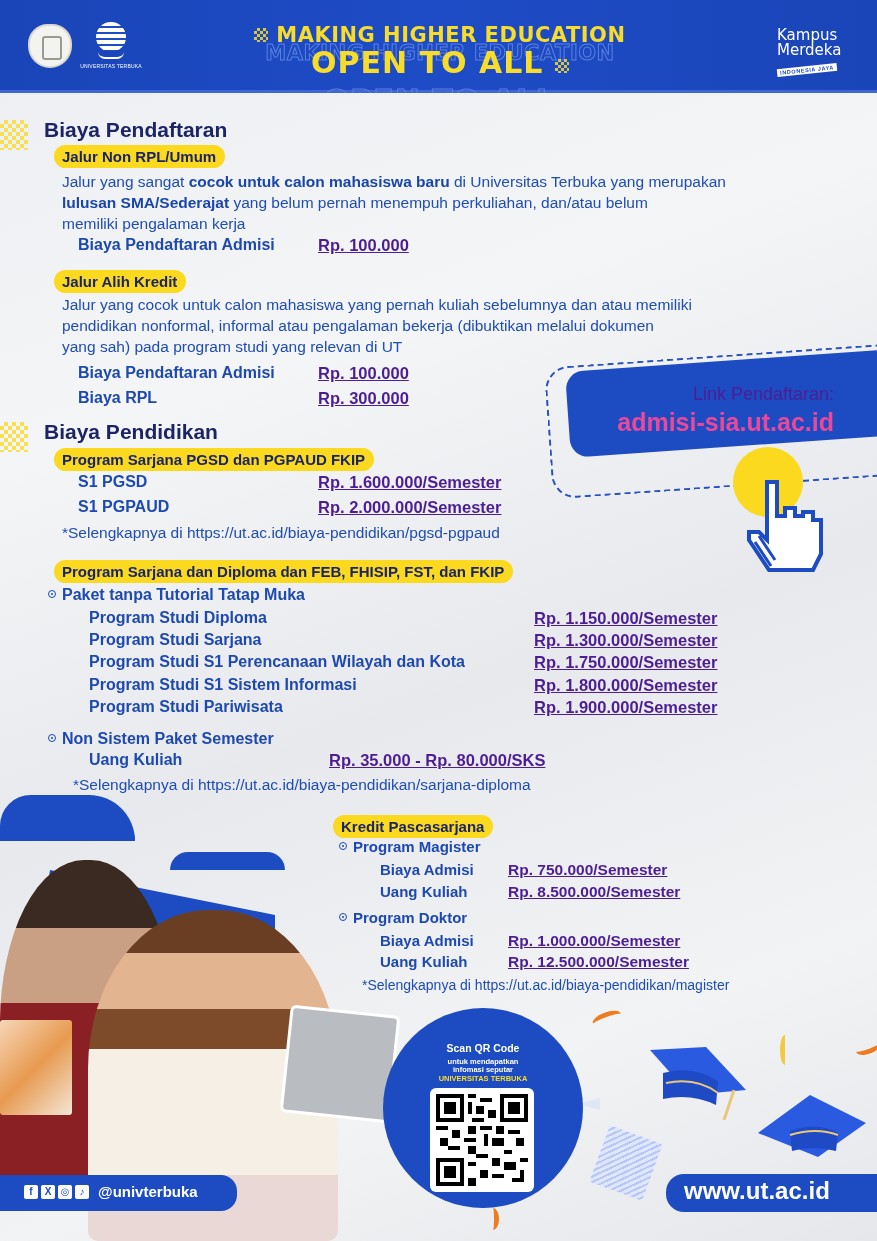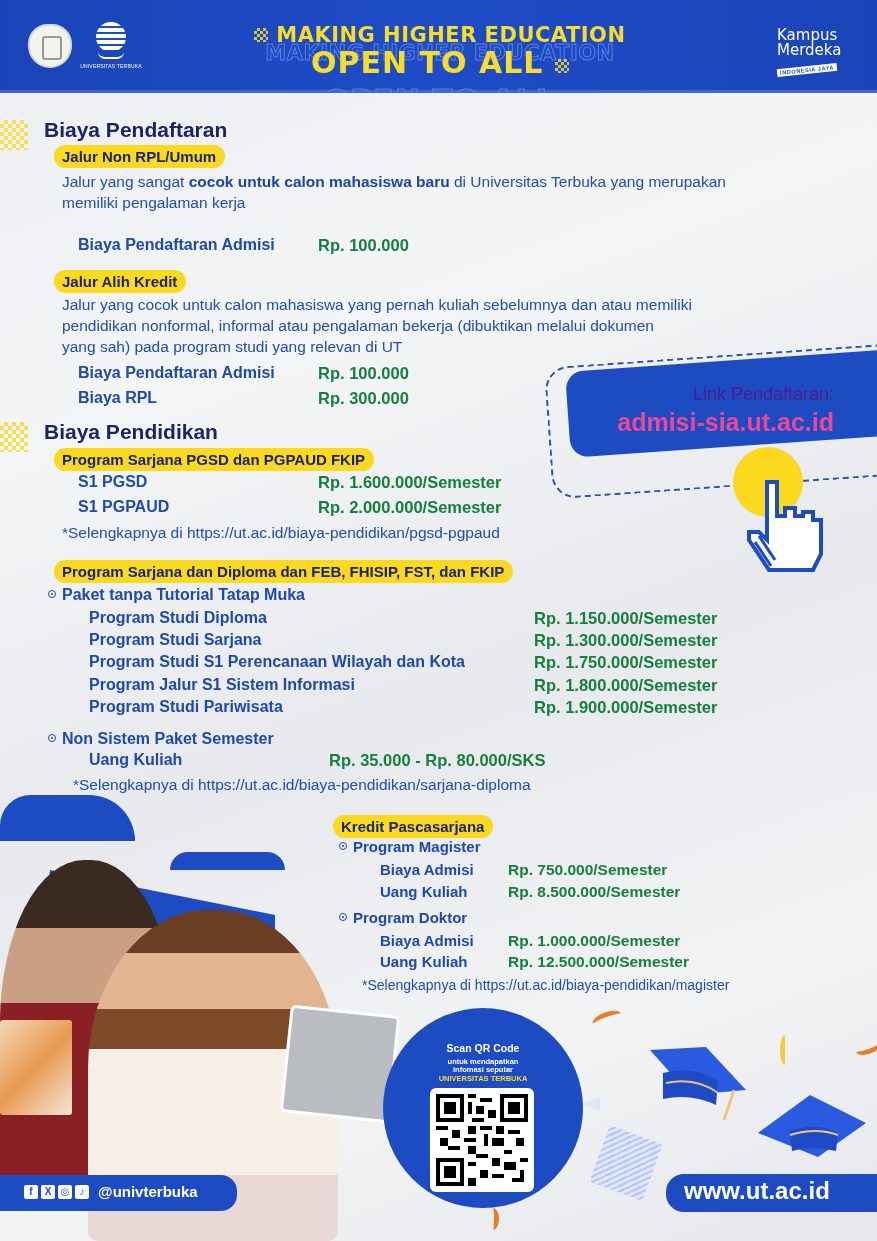--- a/index.html
+++ b/index.html
@@ -81,21 +81,21 @@
       linear-gradient(45deg, #f7dc2a 25%, transparent 25%, transparent 75%, #f7dc2a 75%);
     background-size: 8px 8px; background-position: 0 0, 4px 4px; opacity: .8;
   }
   .pill {
     position: absolute; background: #fbd91f; color: #1b2566; font-weight: bold;
     font-size: 15px; padding: 2px 9px 2px 8px; border-radius: 12px; white-space: nowrap; line-height: 19px;
   }
   .para { font-size: 15.5px; color: #1f4db3; line-height: 21px; }
   .para b { font-weight: bold; color: #1a46ab; }
   .row-label { position: absolute; font-size: 16px; font-weight: bold; color: #1d49b0; white-space: nowrap; margin-left: 16px; }
-  .row-val { position: absolute; font-size: 16.5px; font-weight: bold; color: #15803d; white-space: nowrap; }
+  .row-val { position: absolute; font-size: 16.5px; font-weight: bold; color: #4c1d95; white-space: nowrap; text-decoration: underline; }
   .note { position: absolute; font-size: 15.5px; color: #1f4db3; white-space: nowrap; }
   .bullet { position: absolute; font-size: 16px; font-weight: bold; color: #1d49b0; white-space: nowrap; }
   .bullet .dot {
     display: inline-block; width: 8px; height: 8px; border: 1.5px solid #1d49b0; border-radius: 50%;
     position: relative; margin-right: 6px; top: -2px;
   }
   .bullet .dot::after {
     content: ""; position: absolute; left: 1.5px; top: 1.5px; width: 2px; height: 2px; background: #1d49b0; border-radius: 50%;
   }
 
@@ -175,20 +175,21 @@
     <div class="k2">INDONESIA JAYA</div>
   </div>
 </div>
 
 <div class="sec-check" style="left:0;top:120px;"></div>
 <div class="abs sec-title" style="left:44px;top:118px;">Biaya Pendaftaran</div>
 
 <div class="pill" style="left:54px;top:145px;">Jalur Non RPL/Umum</div>
 <div class="abs para" style="left:62px;top:171px;width:760px;">
   <div><span>Jalur yang sangat </span><b>cocok untuk calon mahasiswa baru</b><span>  di Universitas Terbuka yang merupakan</span></div>
+  <div><b>lulusan SMA/Sederajat</b><span>  yang belum pernah menempuh perkuliahan, dan/atau belum</span></div>
   <div>memiliki pengalaman kerja</div>
 </div>
 <div class="row-label" style="left:62px;top:236px;">Biaya Pendaftaran Admisi</div>
 <div class="row-val" style="left:318px;top:236px;">Rp. 100.000</div>
 
 <div class="pill" style="left:54px;top:270px;">Jalur Alih Kredit</div>
 <div class="abs para" style="left:62px;top:294px;width:760px;">
   <div>Jalur yang cocok untuk calon mahasiswa yang pernah kuliah sebelumnya dan atau memiliki</div>
   <div>pendidikan nonformal, informal atau pengalaman bekerja  (dibuktikan melalui dokumen</div>
   <div>yang sah) pada program studi yang relevan di UT</div>
@@ -221,21 +222,21 @@
 <div class="pill" style="left:54px;top:560px;">Program Sarjana dan Diploma dan FEB, FHISIP, FST, dan FKIP</div>
 <div class="bullet" style="left:48px;top:586px;">
   <span class="dot"></span><span>Paket tanpa Tutorial Tatap Muka</span>
 </div>
 <div class="row-label" style="left:73px;top:609px;">Program Studi Diploma</div>
 <div class="row-val" style="left:534px;top:609px;">Rp. 1.150.000/Semester</div>
 <div class="row-label" style="left:73px;top:631px;">Program Studi Sarjana</div>
 <div class="row-val" style="left:534px;top:631px;">Rp. 1.300.000/Semester</div>
 <div class="row-label" style="left:73px;top:653px;">Program Studi S1 Perencanaan Wilayah dan Kota</div>
 <div class="row-val" style="left:534px;top:653px;">Rp. 1.750.000/Semester</div>
-<div class="row-label" style="left:73px;top:676px;">Program Jalur S1 Sistem Informasi</div>
+<div class="row-label" style="left:73px;top:676px;">Program Studi S1 Sistem Informasi</div>
 <div class="row-val" style="left:534px;top:676px;">Rp. 1.800.000/Semester</div>
 <div class="row-label" style="left:73px;top:698px;">Program Studi Pariwisata</div>
 <div class="row-val" style="left:534px;top:698px;">Rp. 1.900.000/Semester</div>
 
 <div class="bullet" style="left:48px;top:730px;">
   <span class="dot"></span><span>Non Sistem Paket Semester</span>
 </div>
 <div class="row-label" style="left:73px;top:751px;">Uang Kuliah</div>
 <div class="row-val" style="left:329px;top:751px;">Rp. 35.000 - Rp. 80.000/SKS</div>
 <div class="note" style="left:73px;top:776px;">*Selengkapnya di https://ut.ac.id/biaya-pendidikan/sarjana-diploma</div>

